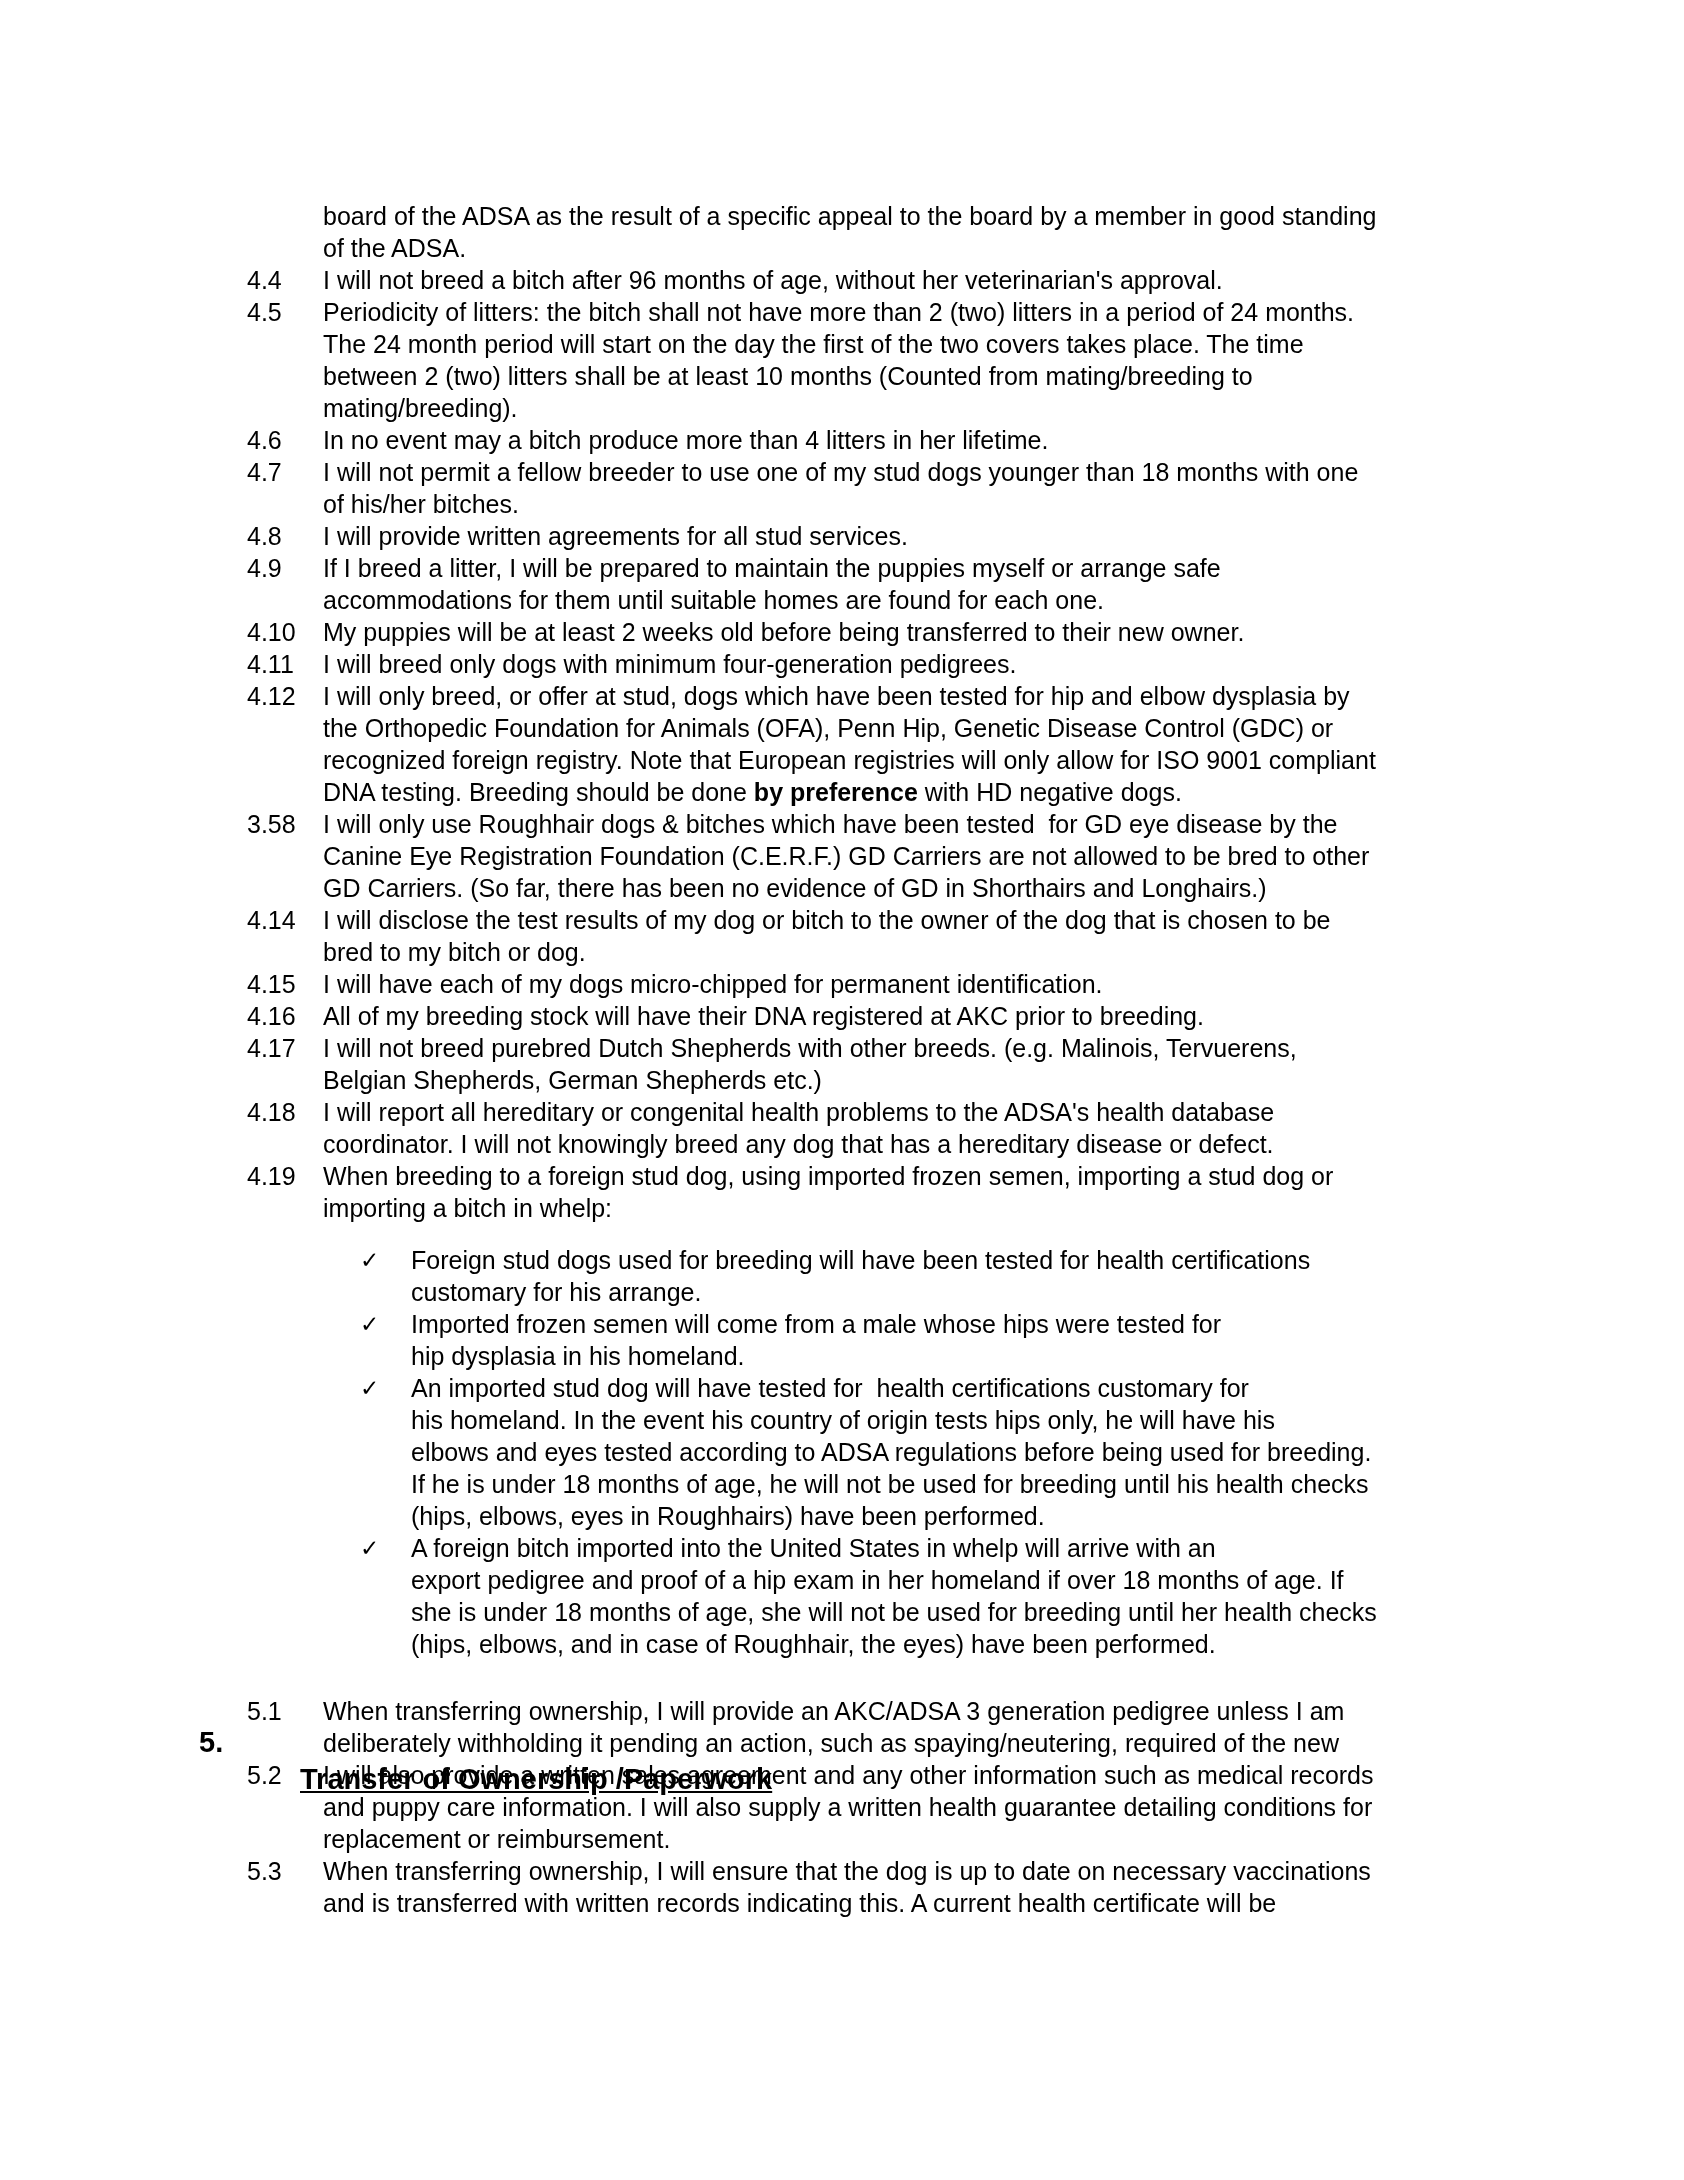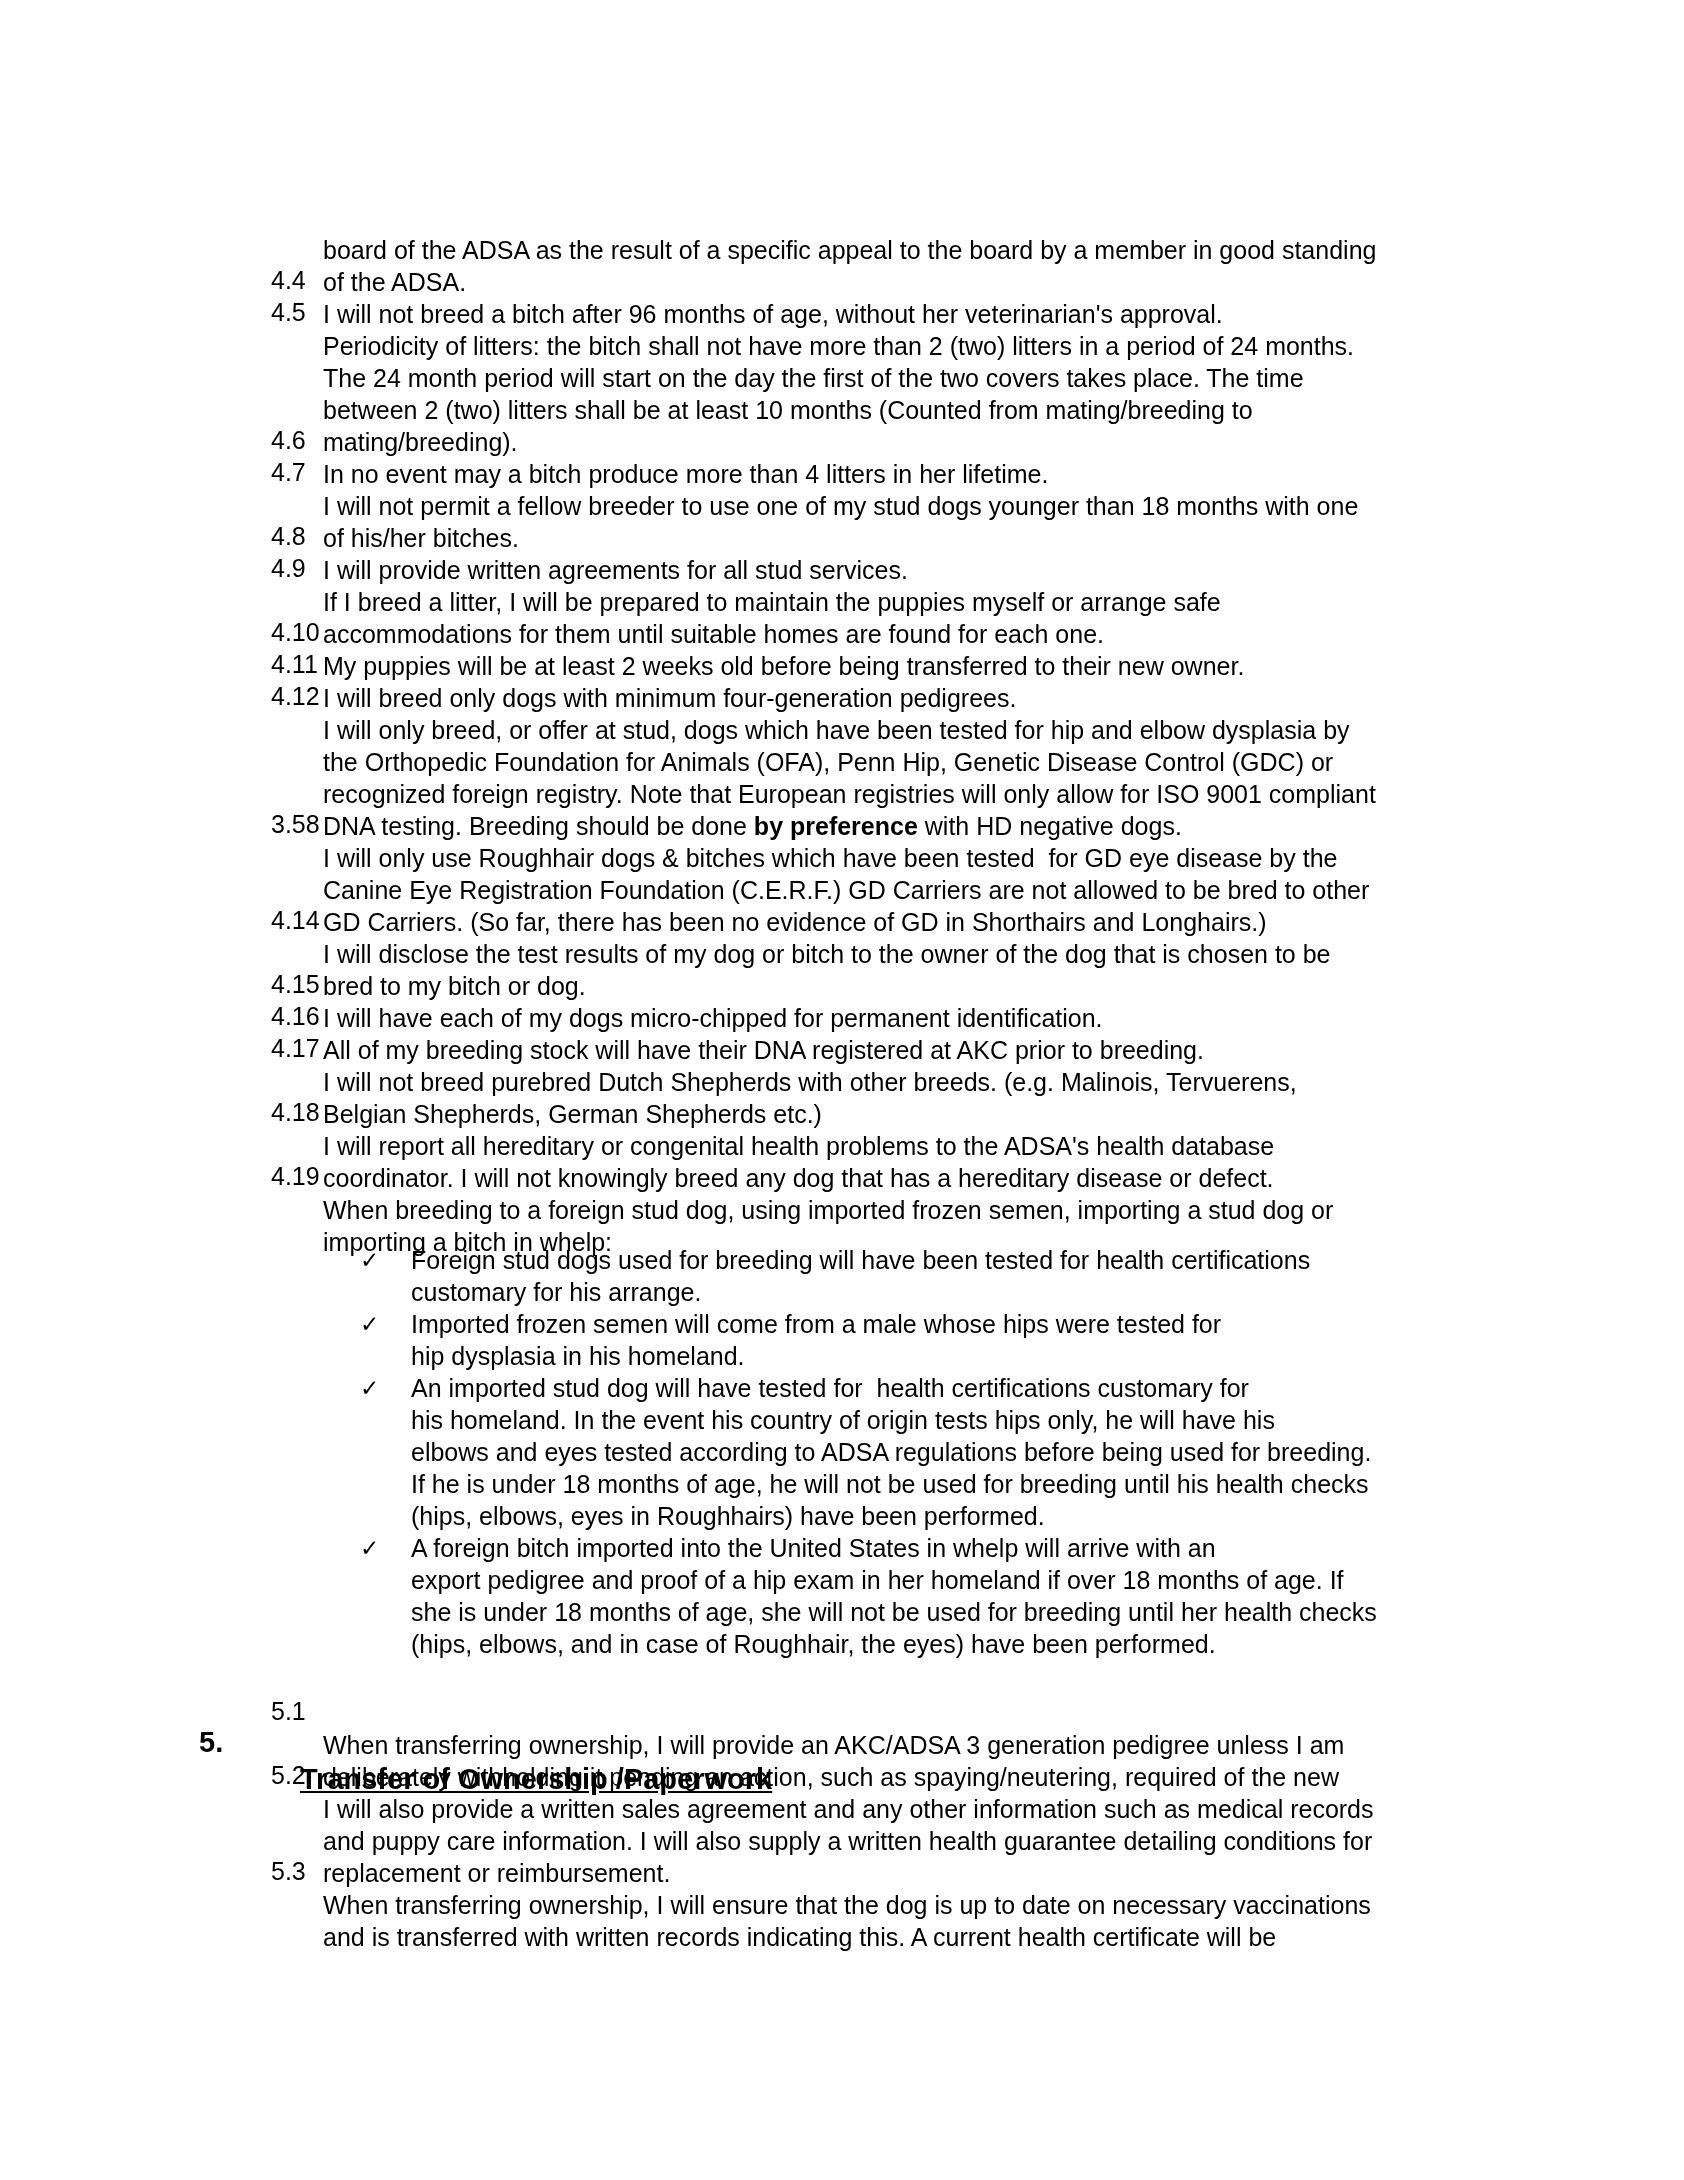--- a/index.html
+++ b/index.html
@@ -1,21 +1,21 @@
 <!DOCTYPE html>
 <html style="font-size:13.6px"><head>
 <meta charset="utf-8">
 <style>
   html, body { margin: 0; padding: 0; background: #ffffff; }
   body { width: 1685px; height: 2181px; position: relative; overflow: hidden;
          font-family: "Liberation Sans", sans-serif; color: #000000; }
   .block { position: absolute; left: 0; width: 1685px; }
   .line { position: relative; height: 32px; line-height: 32px; font-size: 25px; white-space: pre; }
-  .num { position: absolute; left: 247px; top: 0; margin-left: 24px; }
-  .txt { position: absolute; left: 323px; top: 0; margin-top: 34px; }
+  .num { position: absolute; left: 247px; top: 0; }
+  .txt { position: absolute; left: 323px; top: 0; }
   .check { position: absolute; left: 360px; top: 0; font-family: "DejaVu Sans", sans-serif; font-size: 23px; }
   .btxt { position: absolute; left: 411px; top: 0; }
   .heading { position: absolute; top: 1687px; left: 0; width: 1685px; height: 37px; line-height: 37px;
              font-size: 29px; font-weight: bold; white-space: pre; }
   .heading .hnum { position: absolute; left: 199px; }
   .heading .htxt { position: absolute; left: 300px; text-decoration: underline; }
   b { font-weight: bold; }
 </style>
 </head>
 <body>

